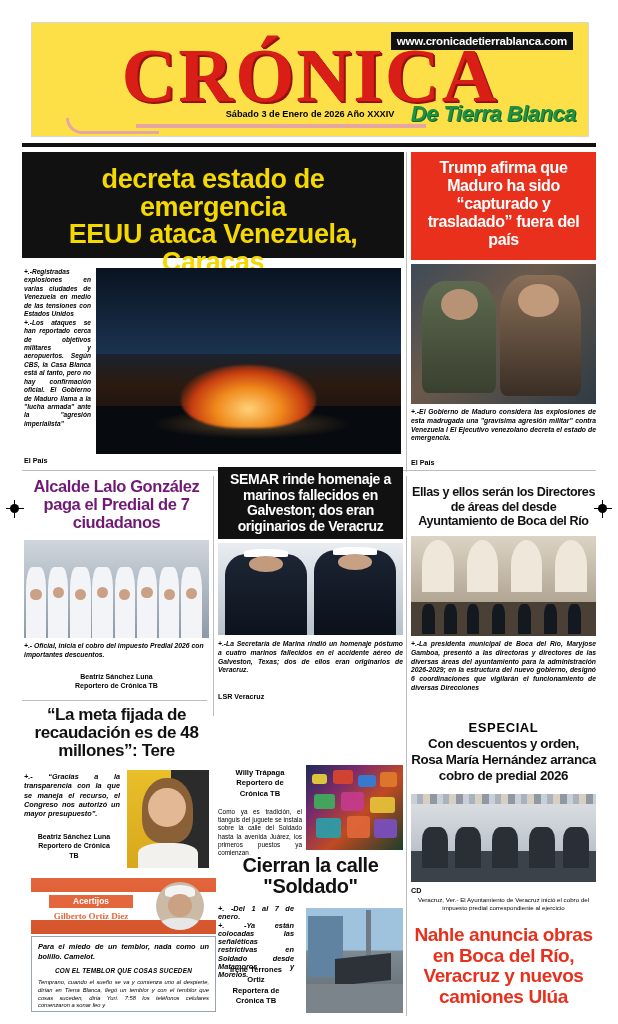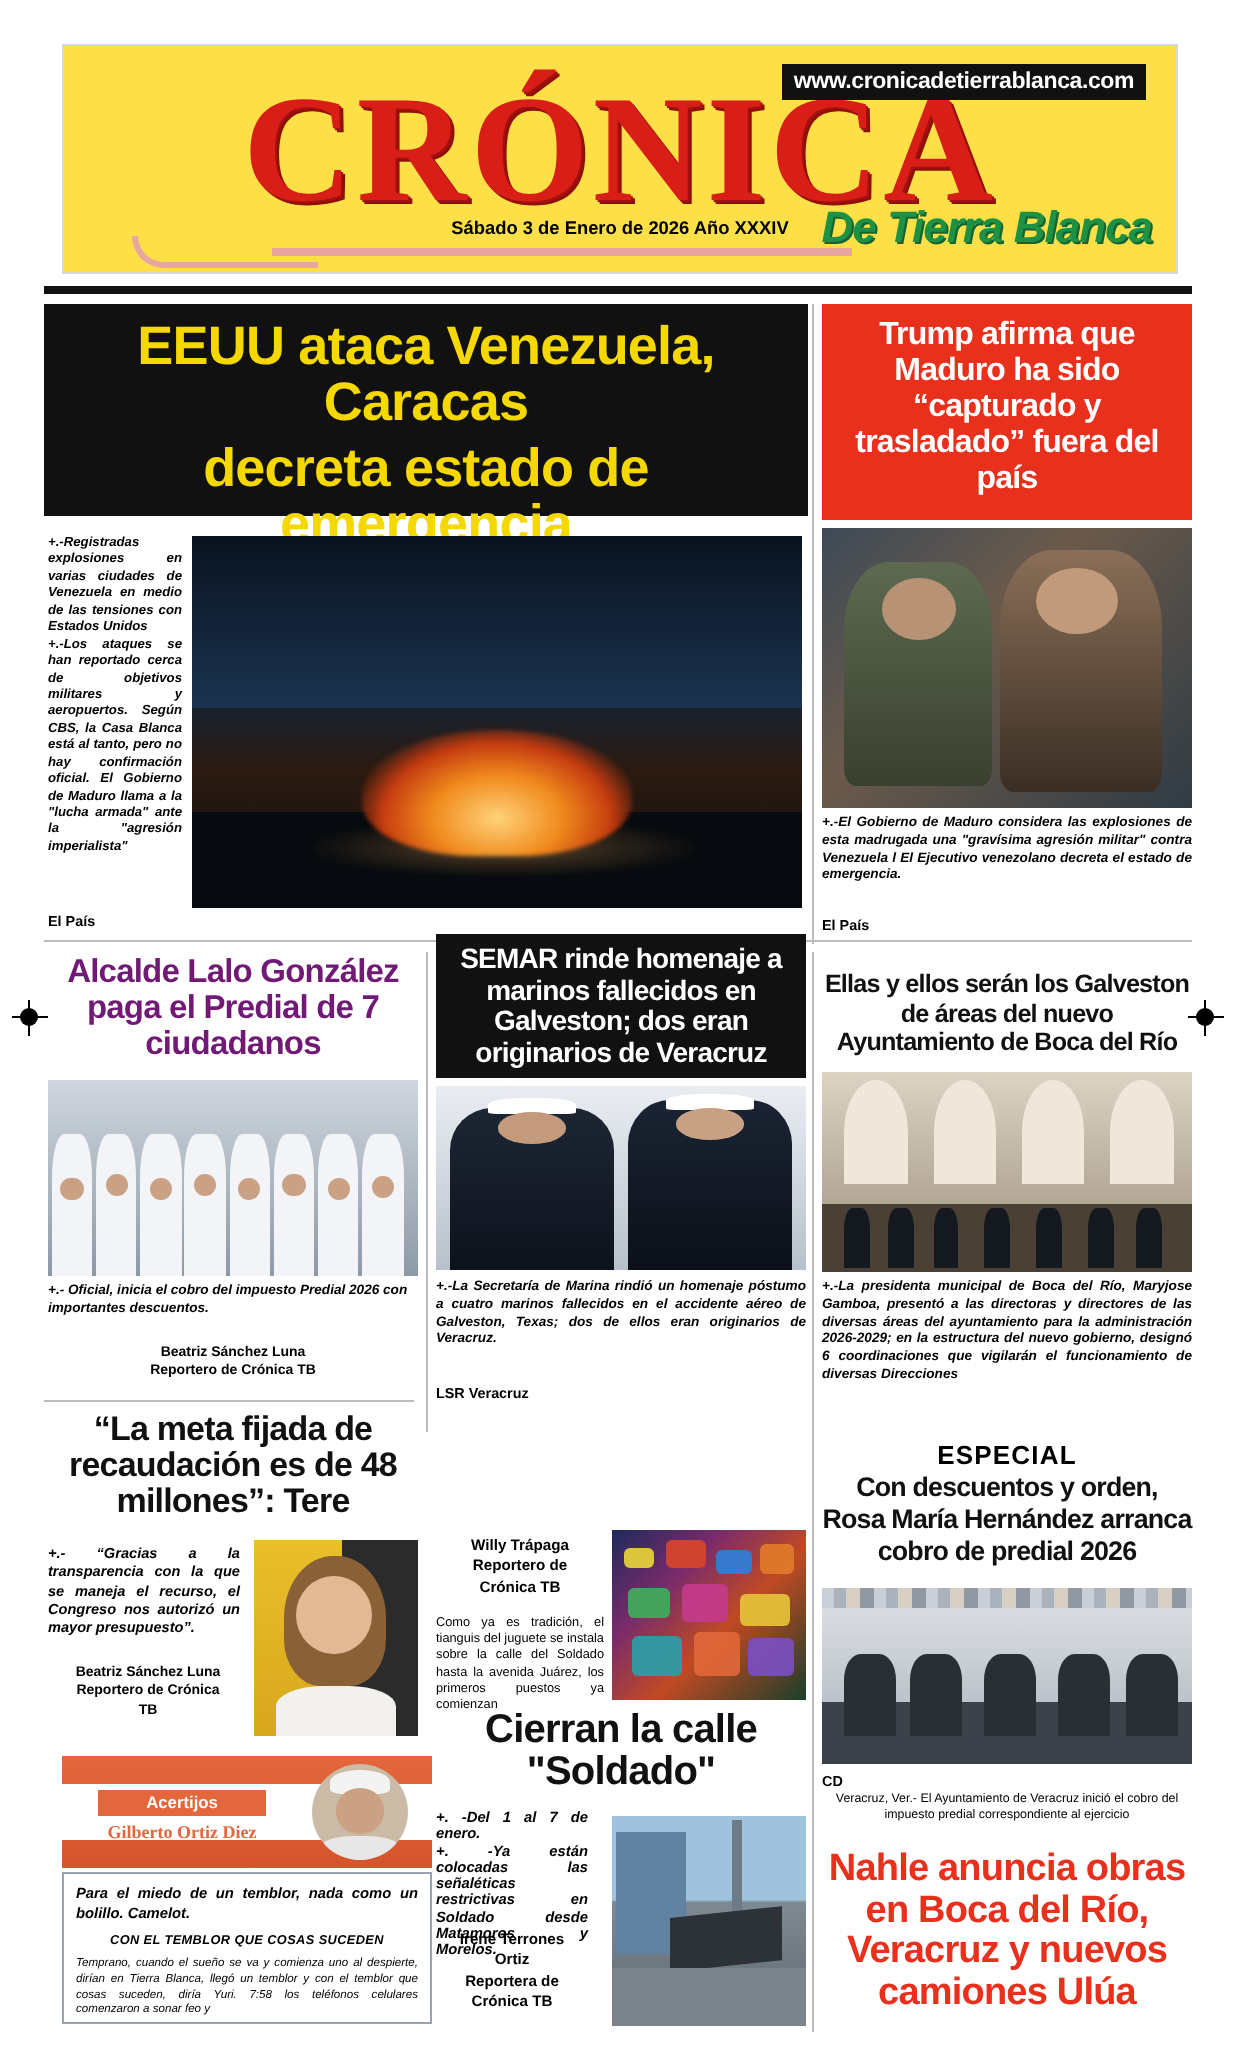--- a/index.html
+++ b/index.html
@@ -138,22 +138,22 @@
       </div>
     <div class="logo-word">CRÓNICA</div>
     <div class="url-chip">www.cronicadetierrablanca.com</div>
     <div class="mast-sub">De Tierra Blanca</div>
     <div class="mast-date">Sábado 3 de Enero de 2026 Año XXXIV</div>
   </div>
 
   <div class="rule" style="left:22px;top:143px;width:574px;height:4px;"></div>
 
   <div class="blk hl hl-black-box hl-yellow" style="left:22px;top:152px;width:382px;height:106px;font-size:27px;padding:8px 4px 0;box-sizing:border-box;">
+    <div style="margin-top:6px;">decreta estado de emergencia</div>
     <div>EEUU ataca  Venezuela, Caracas</div>
-    <div style="margin-top:6px;">decreta estado de emergencia</div>
   </div>
 
   <div class="blk body-txt" style="left:24px;top:268px;width:67px;white-space:pre-line;">+.-Registradas explosiones en varias ciudades de Venezuela en medio de las tensiones con Estados Unidos
 +.-Los ataques se han reportado cerca de objetivos militares y aeropuertos. Según CBS, la Casa Blanca está al tanto, pero no hay confirmación oficial. El Gobierno de Maduro llama a la "lucha armada" ante la "agresión imperialista"</div>
 
   <div class="ph ph-night" style="left:96px;top:268px;width:305px;height:186px;">
     <div class="sky"></div>
       <div class="hill"></div>
       <div class="glow"></div>
       <div class="fire"></div>
@@ -215,21 +215,21 @@
       <div class="cap2"></div>
     <div class="fc1"></div>
       <div class="fc2"></div>
   </div>
 
   <div class="blk cap" style="left:218px;top:640px;width:185px;">+.-La Secretaría de Marina rindió un homenaje póstumo a cuatro marinos fallecidos en el accidente aéreo de Galveston, Texas; dos de ellos eran originarios de Veracruz.</div>
   <div class="blk credit" style="left:218px;top:692px;width:185px;">LSR Veracruz</div>
 
   <div class="vrule" style="left:406px;top:476px;height:240px;"></div>
 
-  <div class="blk hl" style="left:411px;top:485px;width:185px;font-size:12.6px;line-height:1.16;color:#111;">Ellas y ellos serán los Galveston de áreas del nuevo Ayuntamiento de Boca del Río</div>
+  <div class="blk hl" style="left:411px;top:485px;width:185px;font-size:12.6px;line-height:1.16;color:#111;">Ellas y ellos serán los Directores de áreas del desde Ayuntamiento de Boca del Río</div>
 
   <div class="ph ph-hall" style="left:411px;top:536px;width:185px;height:100px;">
     <div class="arch" style="left:6%"></div>
       <div class="arch" style="left:30%"></div>
     <div class="arch" style="left:54%"></div>
       <div class="arch" style="left:78%"></div>
     <div class="floor"></div>
     <div class="fig" style="left:6%"></div>
       <div class="fig" style="left:18%"></div>
     <div class="fig" style="left:30%"></div>

